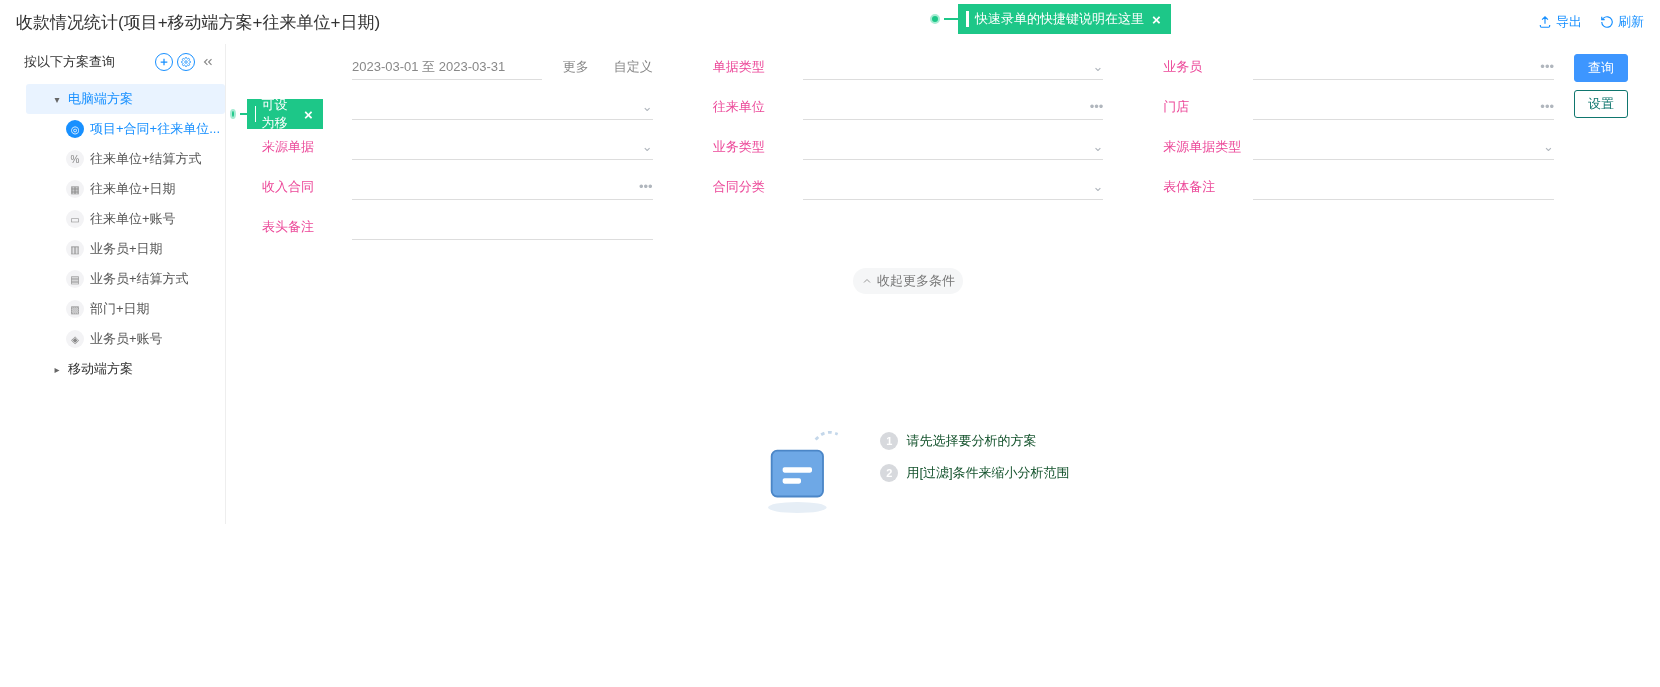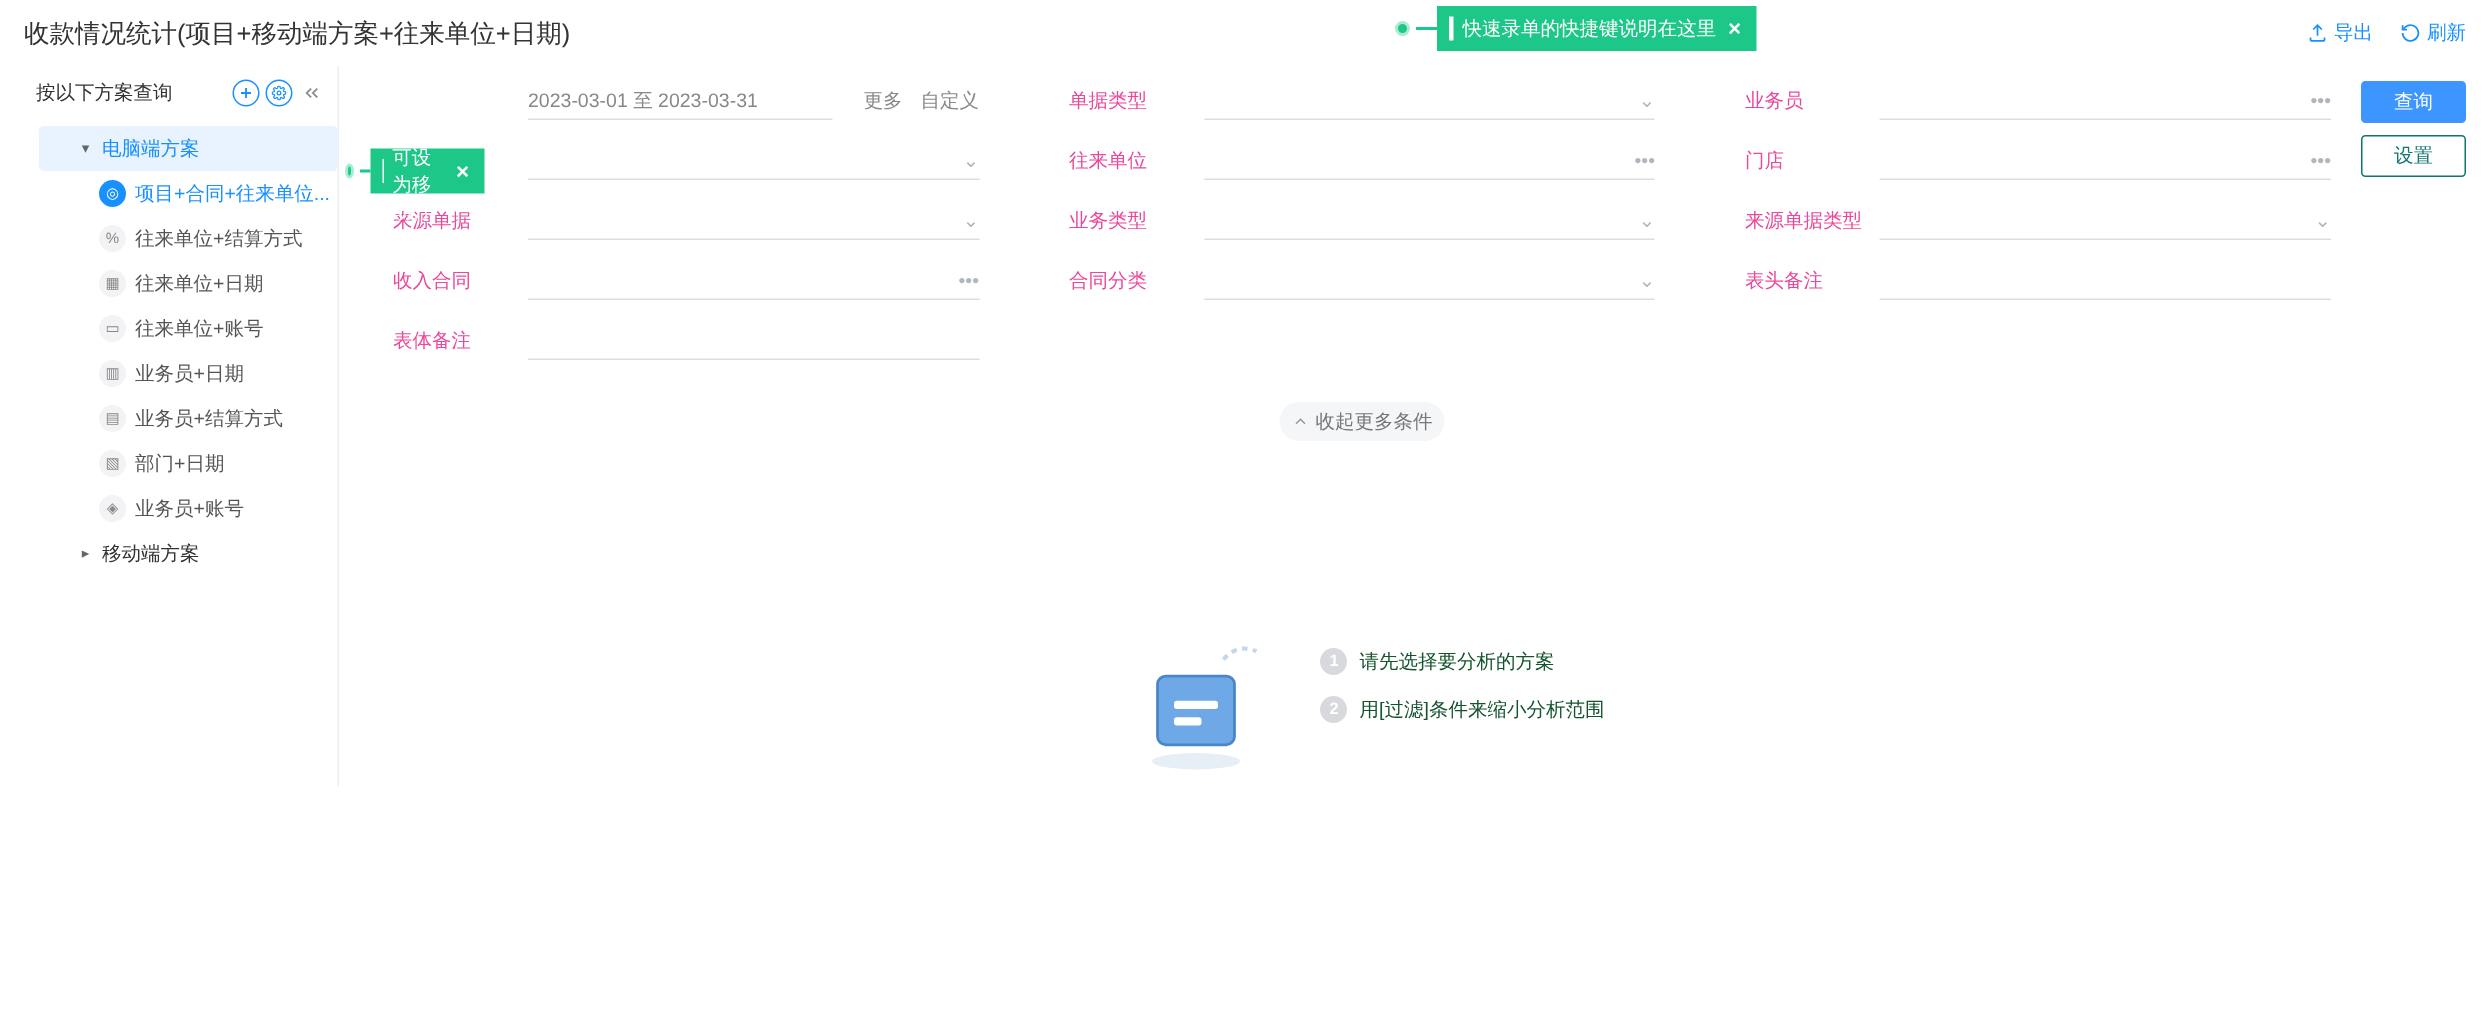--- a/index.html
+++ b/index.html
@@ -167,21 +167,21 @@
     position: relative;
     min-width: 0;
   }
   .right-pane {
     width: 86px;
     flex: none;
     padding: 10px 14px 0 0;
   }
   .btn {
     display: block;
-    width: 70px;
+    width: 54px;
     height: 28px;
     line-height: 26px;
     text-align: center;
     border-radius: 3px;
     cursor: pointer;
     font-size: 13px;
     margin-bottom: 8px;
   }
   .btn-primary { background: #3d96ff; color: #fff; border: 1px solid #3d96ff; }
   .btn-ghost { background: #fff; color: #0f766e; border: 1px solid #0f766e; }
@@ -207,21 +207,21 @@
     height: 26px;
     display: flex;
     align-items: center;
     justify-content: space-between;
     color: #555;
     min-width: 0;
   }
   .field-ctrl .val { white-space: nowrap; overflow: hidden; text-overflow: ellipsis; }
   .icon-chevron, .icon-dots { color: #b0b6bd; font-size: 13px; margin-left: 6px; }
   .date-row .field-ctrl .val { color: #888; }
-  .date-extras { color: #888; font-size: 13px; display: flex; gap: 12px; margin-left: 21px; }
+  .date-extras { color: #888; font-size: 13px; display: flex; gap: 25px; margin-left: 21px; }
   .fold-bar {
     margin-top: 28px;
     height: 26px;
     border-radius: 13px;
     background: #f5f6f7;
     display: flex; align-items: center; justify-content: center;
     color: #777; font-size: 13px;
     width: 110px;
     margin-left: auto; margin-right: auto;
     cursor: pointer;
@@ -442,28 +442,28 @@
             </div>
         </div>
         <div class="field">
           <span class="field-label">合同分类</span>
           <div class="field-ctrl">
               <span class="val"></span>
               <span class="icon-chevron">⌄</span>
             </div>
         </div>
         <div class="field">
+          <span class="field-label">表体备注</span>
+          <div class="field-ctrl">
+              <span class="val"></span>
+            </div>
+        </div>
+
+        <div class="field">
           <span class="field-label">表头备注</span>
-          <div class="field-ctrl">
-              <span class="val"></span>
-            </div>
-        </div>
-
-        <div class="field">
-          <span class="field-label">表体备注</span>
           <div class="field-ctrl">
               <span class="val"></span>
             </div>
         </div>
         <div></div>
         <div></div>
       </div>
 
       <div class="fold-bar">
         <svg width="12" height="12" viewBox="0 0 24 24" fill="none" stroke="#999" stroke-width="2">

